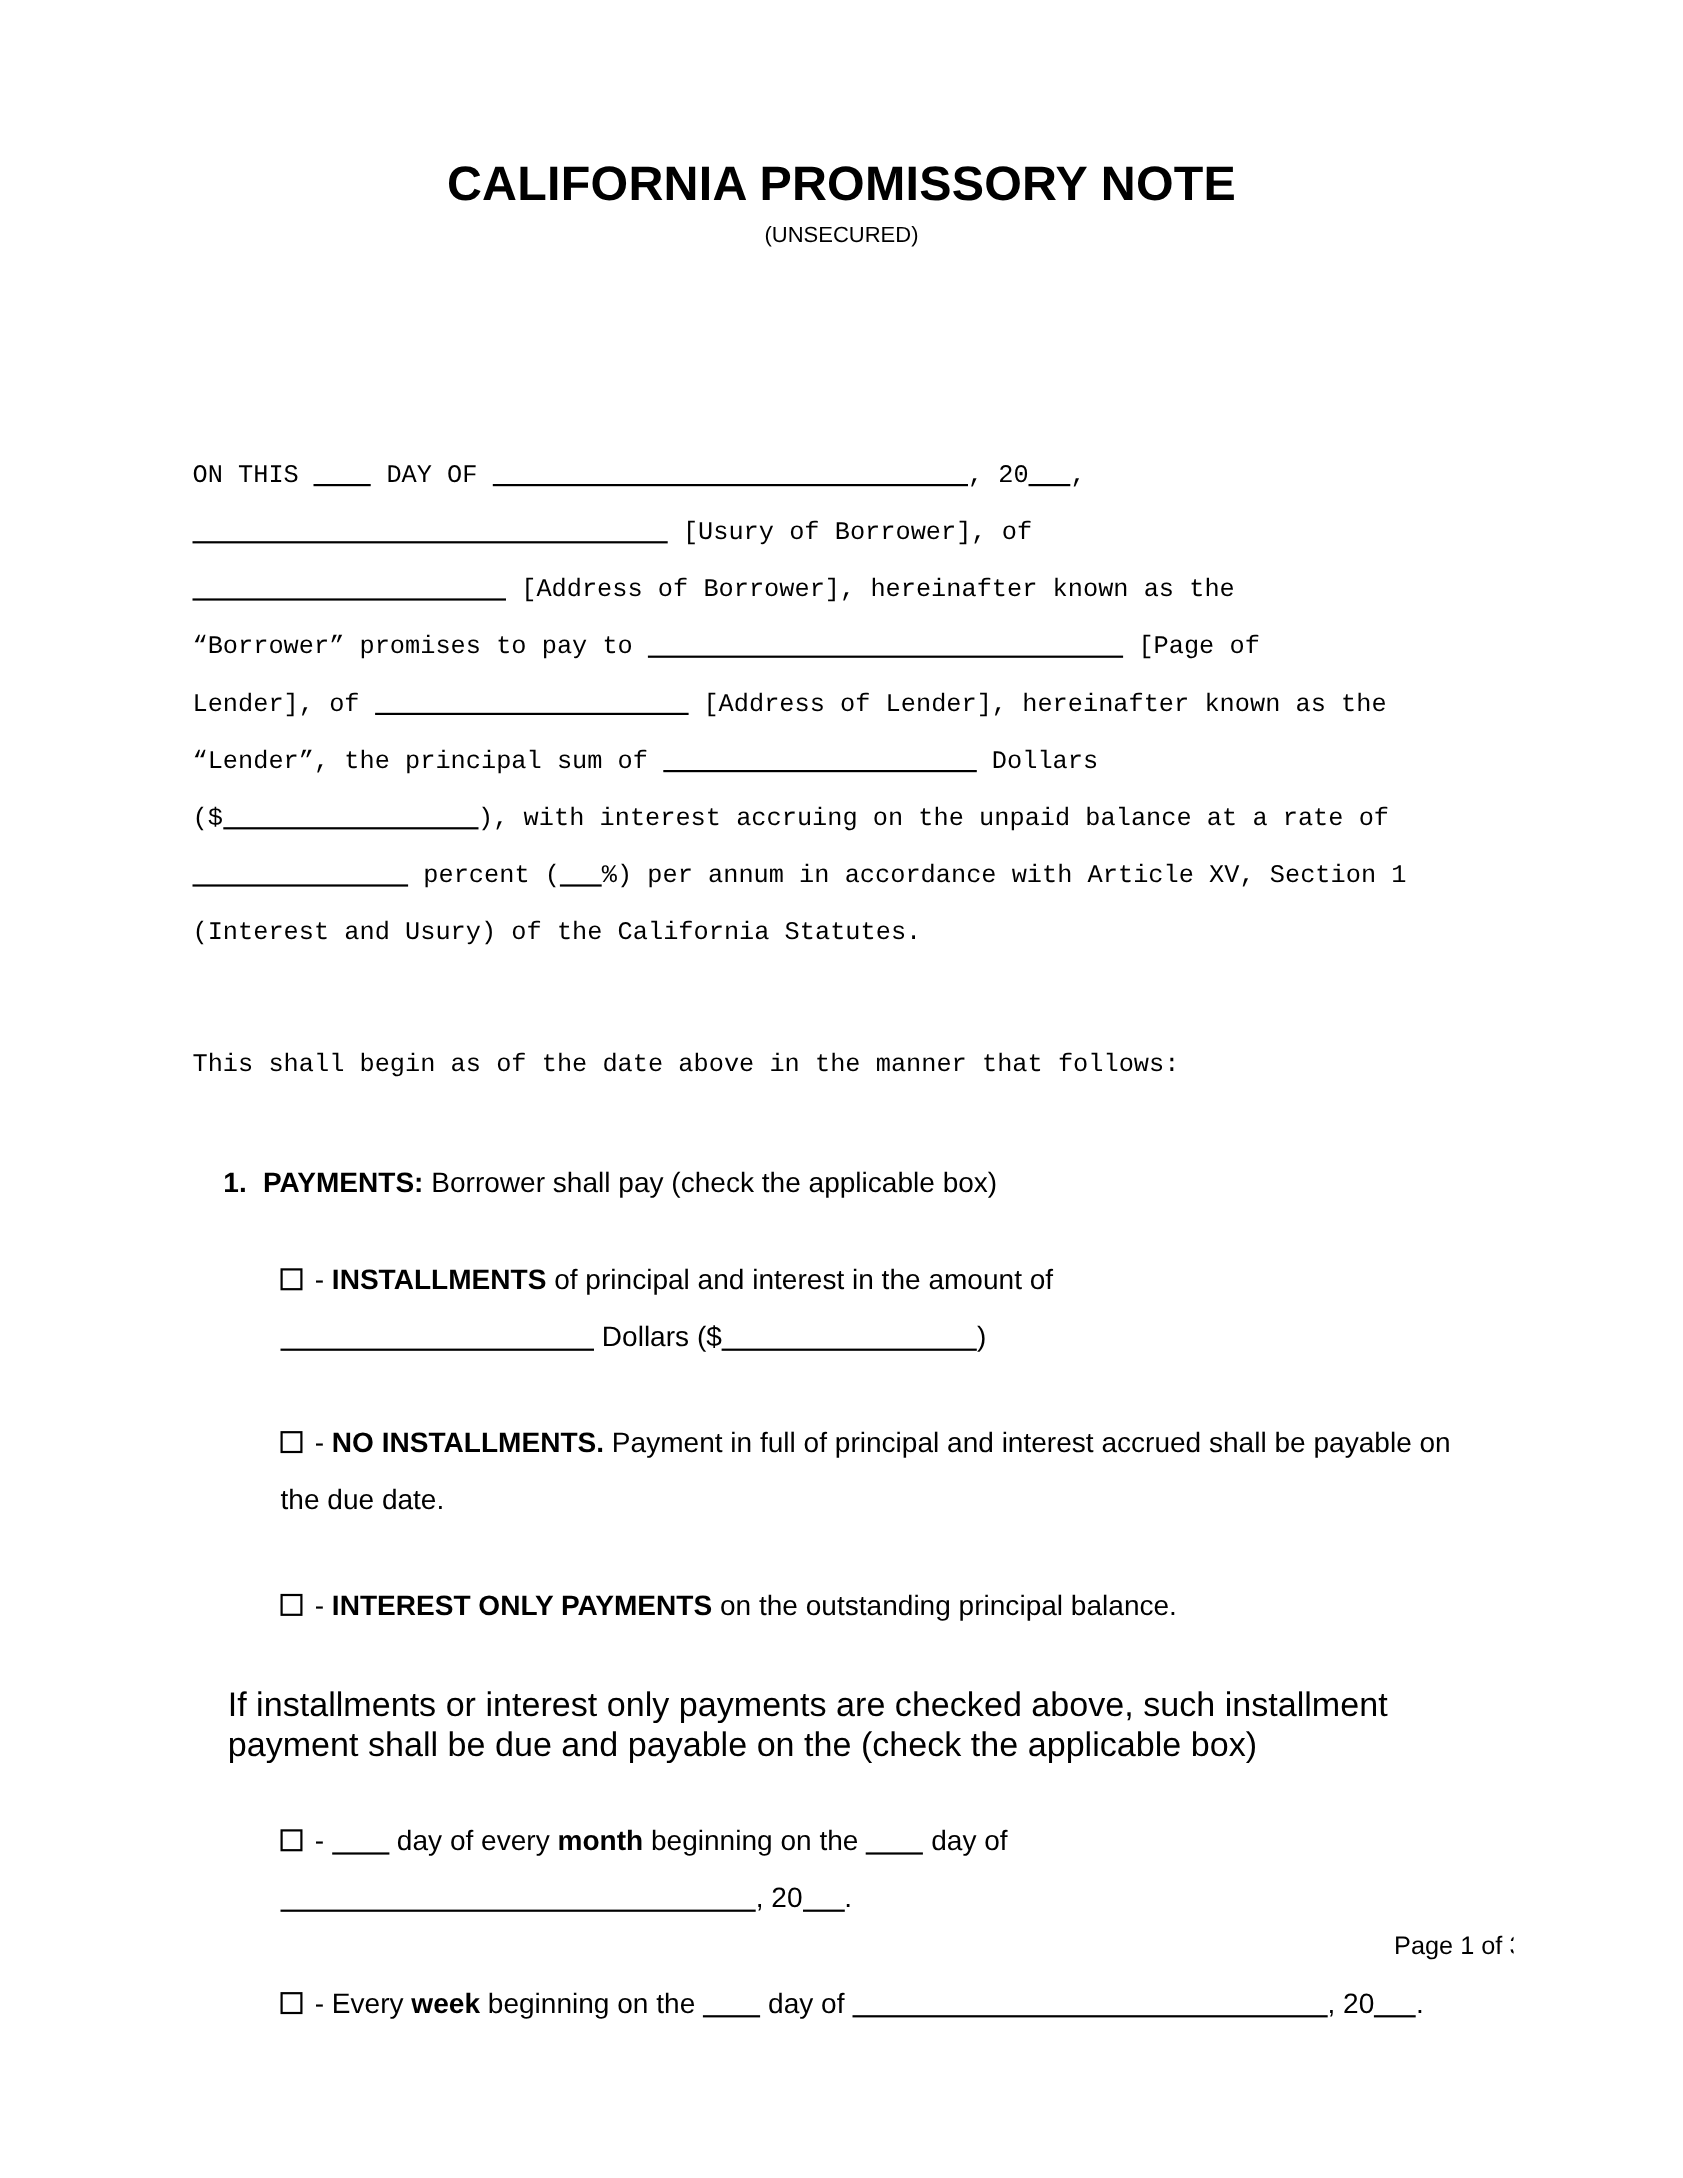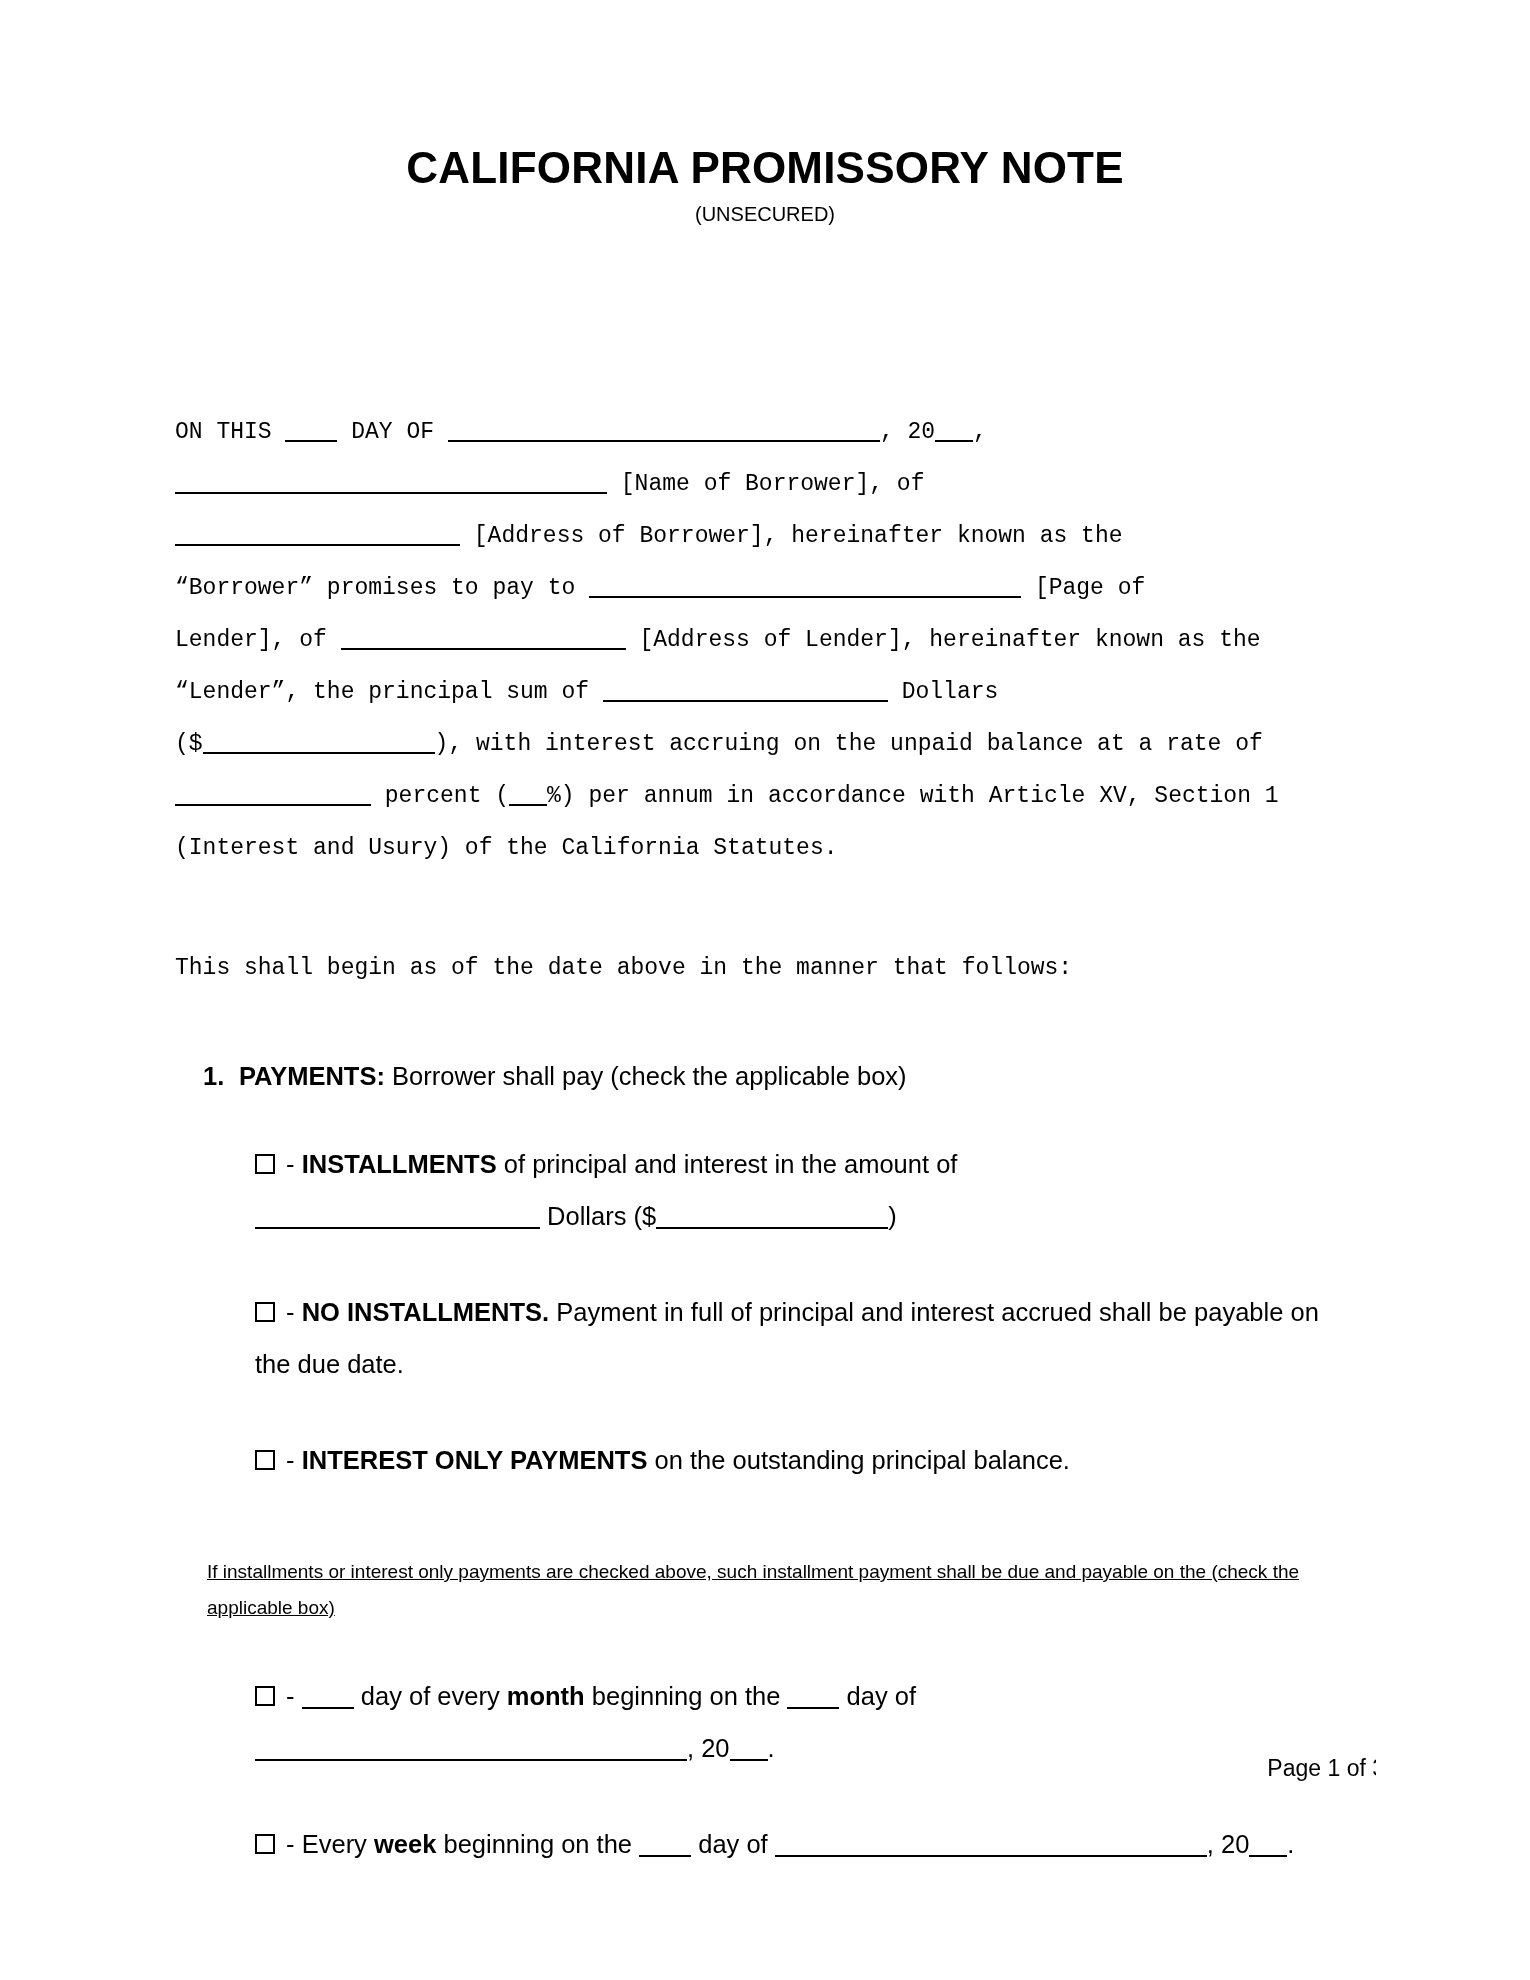--- a/index.html
+++ b/index.html
@@ -79,25 +79,24 @@
   .cb {
     display: inline-block;
     width: 20px;
     height: 20px;
     border: 2.5px solid #000;
     box-sizing: border-box;
     vertical-align: -1px;
     margin-right: 4px;
   }
   .indent-para {
-    margin-top: 68px;
+    margin-top: 46px;
     padding-left: 32px;
-    font-size: 19px;
+    font-size: 31px;
     line-height: 36px;
-    text-decoration: underline;
   }
   .blank {
     display: inline-block;
     border-bottom: 2.5px solid #000;
     vertical-align: -4px;
     height: 20px;
   }
   .b-s  { width: 52px; }
   .b-xs { width: 38px; }
   .b-m  { width: 232px; }
@@ -119,21 +118,21 @@
 <div class="page">
 
   <div class="content">
 
     <div class="title-block">
       <div class="doc-title">CALIFORNIA PROMISSORY NOTE</div>
       <div class="doc-subtitle">(UNSECURED)</div>
     </div>
 
     <p class="para opening"><span>ON THIS</span> <span class="blank b-s"></span> <span>DAY OF</span> <span class="blank b-xl"></span><span>, 20</span><span class="blank b-xs"></span><span>,</span><br>
-    <span class="blank b-xl"></span> <span>[Name of Borrower], of</span><br>
+    <span class="blank b-xl"></span> <span>[Usury of Borrower], of</span><br>
     <span class="blank b-l"></span> <span>[Address of Borrower], hereinafter known as the</span><br>
     <span>“Borrower” promises to pay to</span> <span class="blank b-xl"></span> <span>[Page of</span><br>
     <span>Lender], of</span> <span class="blank b-l"></span> <span>[Address of Lender], hereinafter known as the</span><br>
     <span>“Lender”, the principal sum of</span> <span class="blank b-l"></span> <span>Dollars</span><br>
     <span>($</span><span class="blank b-m"></span><span>), with interest accruing on the unpaid balance at a rate of</span><br>
     <span class="blank b-p"></span> <span>percent (</span><span class="blank b-xs"></span><span>%) per annum in accordance with Article XV, Section 1</span><br>
     <span>(Interest and Usury) of the California Statutes.</span></p>
 
     <p class="para begin-para">This shall begin as of the date above in the manner that follows:</p>
 

